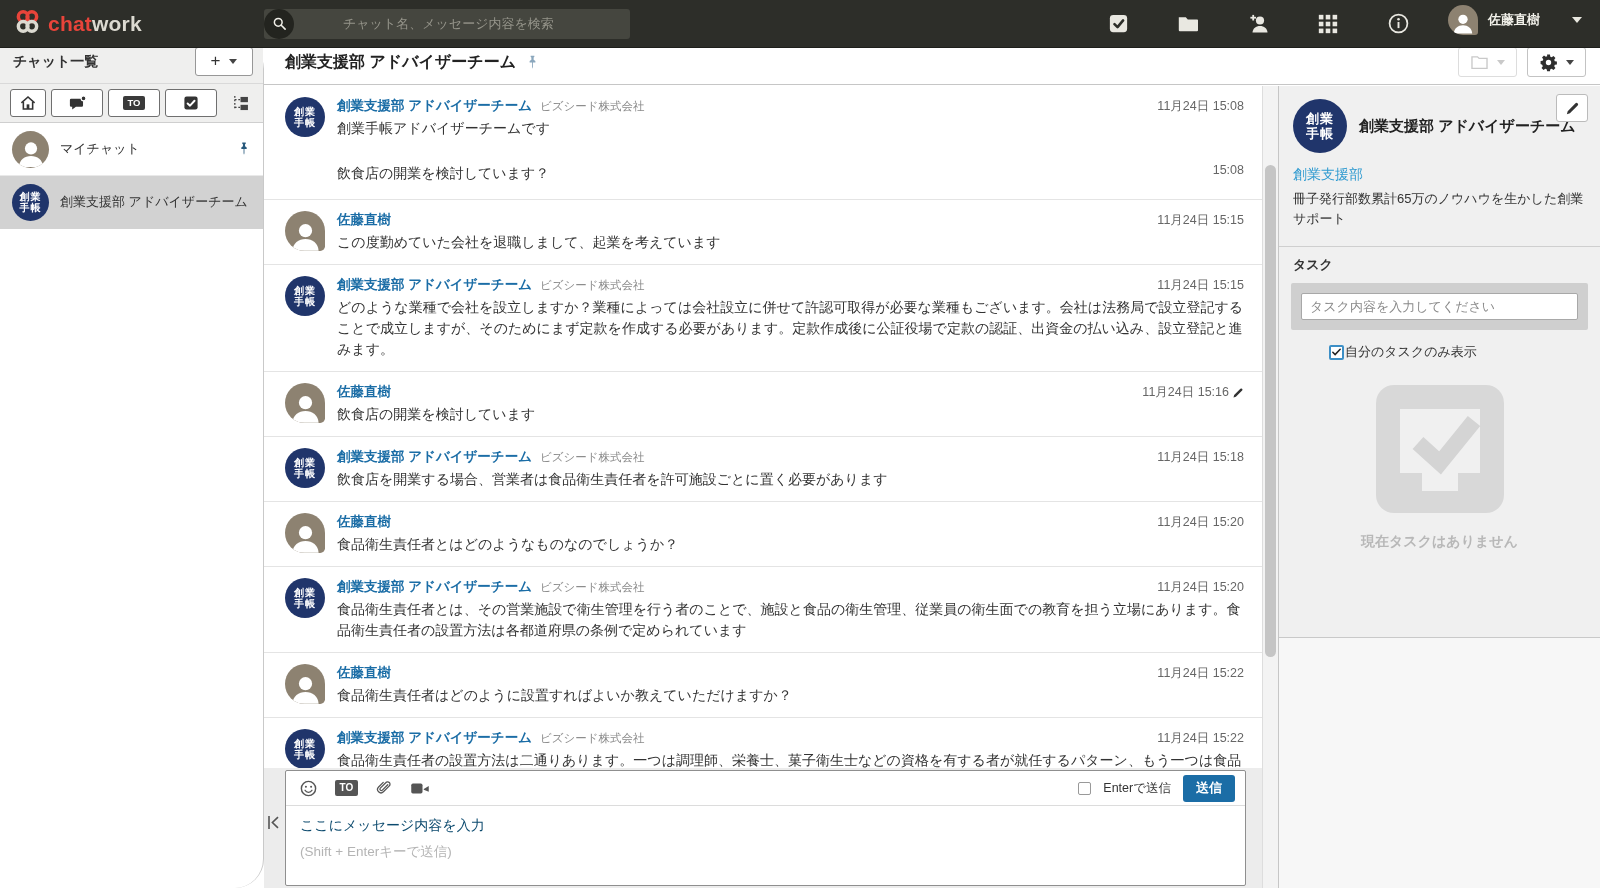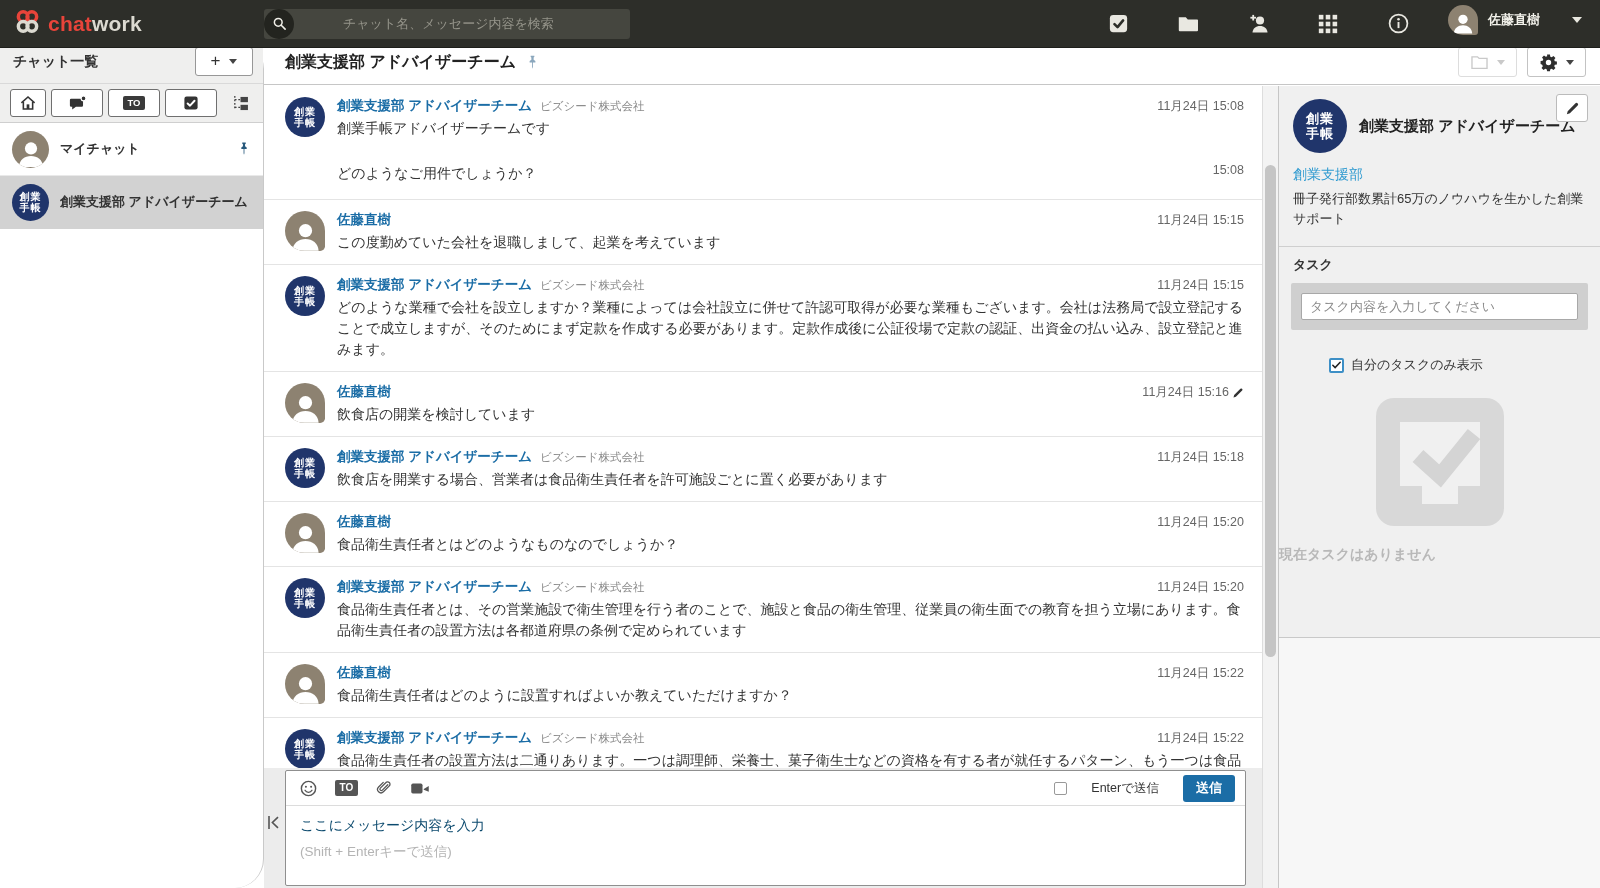--- a/index.html
+++ b/index.html
@@ -50,21 +50,21 @@
     padding:2px 4px; line-height:1; }
   .org-btn { margin-left:auto; background:none; border:none; cursor:pointer; display:flex; }
   .chat-item { height:53px; display:flex; align-items:center; gap:11px; padding:0 12px;
     border-bottom:1px solid #e9e9e9; cursor:pointer; background:#fff; }
   .chat-item.selected { background:#d2d2d2; border-bottom-color:#d2d2d2; }
   .av { width:37px; height:37px; border-radius:50%; flex:0 0 37px; overflow:hidden;
     display:flex; align-items:center; justify-content:center; }
   .av-person { background:#8d8271; }
   .av-group { background:#20356b; flex-direction:column; }
   .gl { color:#fff; font-size:10px; font-weight:bold; line-height:11px; letter-spacing:1px; }
-  .chat-name { font-size:13px; color:#333; white-space:nowrap; overflow:hidden;font-weight:bold; }
+  .chat-name { font-size:13px; color:#333; white-space:nowrap; overflow:hidden; }
   .pin-steel { margin-left:auto; display:flex; }
 
   
   .main-header { position:absolute; top:40px; left:264px; right:0; height:45px; background:#fff;
     border-bottom:1px solid #c6c6c6; display:flex; align-items:center; padding:0 14px 0 21px; z-index:5; }
   .room-title { font-size:16px; font-weight:bold; color:#222; }
   .hdr-pin { margin-left:9px; display:flex; }
   .hdr-buttons { margin-left:auto; display:flex; gap:10px; }
   .hdr-btn { height:30px; padding:0 11px; background:#fff; border:1px solid #c3c3c3; border-radius:3px;
     display:flex; align-items:center; gap:8px; cursor:pointer; }
@@ -100,21 +100,21 @@
     background:#c5c5c5; border-radius:6px; cursor:pointer; }
 
   
   .composer-strip { position:absolute; left:264px; bottom:0; width:998px; height:120px; background:#ececec; }
   .collapse-ctl { position:absolute; left:3px; top:46px; cursor:pointer; display:flex; }
   .composer-box { position:absolute; left:21px; right:16px; top:2px; bottom:2px; background:#fff;
     border:1px solid #8f8f8f; border-radius:2px; display:flex; flex-direction:column; }
   .composer-toolbar { height:35px; border-bottom:1px solid #dcdcdc; display:flex; align-items:center;
     padding:0 10px 0 13px; gap:17px; }
   .ct-icon { display:flex; align-items:center; cursor:pointer; }
-  .ct-right { margin-left:auto; display:flex; align-items:center; gap:24px; }
+  .ct-right { margin-left:auto; display:flex; align-items:center; gap:12px; }
   .chk { width:13px; height:13px; background:#fff; border:1px solid #999; border-radius:2px; cursor:pointer; }
   .enter-label { font-size:12.5px; color:#333; }
   .send-btn { background:#1b6da6; color:#fff; font-size:13px; font-weight:bold; border:none;
     border-radius:3px; height:27px; padding:0 13px; cursor:pointer; }
   .composer-input { flex:1; padding:11px 14px; cursor:text; }
   .ph1 { font-size:14px; color:#0c4a6e; }
   .ph2 { font-size:13.5px; color:#b4b4b4; margin-top:8px; }
 
   
   .right-panel { position:absolute; top:86px; left:1278px; right:0; bottom:0; background:#f0f0f0;
@@ -129,26 +129,26 @@
     border:1px solid #bbb; border-radius:3px; display:flex; align-items:center; justify-content:center; cursor:pointer; }
   .profile-link { display:inline-block; margin-top:13px; font-size:14px; color:#2f9ad0; cursor:pointer; }
   .panel-desc { margin-top:5px; font-size:13px; color:#333; line-height:1.55; }
   .panel-tasks { position:absolute; top:160px; left:0; right:0; height:391px; border-top:1px solid #cfcfcf;
     overflow:hidden; }
   .tasks-header { padding:9px 14px 5px; font-size:13px; font-weight:bold; color:#333; }
   .task-band { margin:4px 12px 0; background:#cfcfcf; border-radius:2px; padding:10px; }
   .task-band input { width:100%; height:27px; border:1px solid #a8a8a8; border-radius:2px;
     font-size:13px; padding:0 8px; color:#333; outline:none; }
   .task-band input::placeholder { color:#8a8a8a; }
-  .mytask-row { display:flex; align-items:center; gap:7px; margin:26px 14px 0; cursor:pointer;padding-left:36px; }
+  .mytask-row { display:flex; align-items:center; gap:1px; margin:13px 14px 0; cursor:pointer;padding-left:36px; }
   .chk-checked { width:15px; height:15px; background:#fff; border:2px solid #3d8fc6; border-radius:2px;
     display:flex; align-items:center; justify-content:center; }
   .mytask-label { font-size:13px; color:#333; }
   .empty-icon { width:132px; margin:22px auto 0; display:block; }
-  .empty-label { text-align:left; margin-top:18px; font-size:14px; font-weight:bold; color:#b8b8b8; }
+  .empty-label { text-align:center; margin-top:18px; font-size:14px; font-weight:bold; color:#b8b8b8; }
   .panel-rest { position:absolute; top:551px; left:0; right:0; bottom:0; background:#f7f7f7;
     border-top:1px solid #c9c9c9; }
 </style>
 </head>
 <body>
 
 <div class="app">
 
   <header class="topbar">
     <div class="logo">
@@ -340,21 +340,21 @@
         <div class="msg-text">創業手帳アドバイザーチームです</div>
 
       </div>
     </div>
   </div>
       <div class="msg continuation">
 
     <div class="msg-body">
 
       <div class="msg-textrow">
-        <div class="msg-text">どのようなご用件でしょうか？</div>
+        <div class="msg-text">飲食店の開業を検討しています？</div>
         <span class="inline-time">15:08</span>
       </div>
     </div>
   </div>
       <div class="msg">
     <span class="m-av person">
       <svg width="37" height="37" viewBox="0 0 24 24" style="margin-top:7px">
             <circle cx="12" cy="9.5" r="4.3" fill="#fff"></circle>
             <path d="M3.5 22.5c.3-4.8 4-7.6 8.5-7.6s8.2 2.8 8.5 7.6z" fill="#fff"></path>
           </svg>

